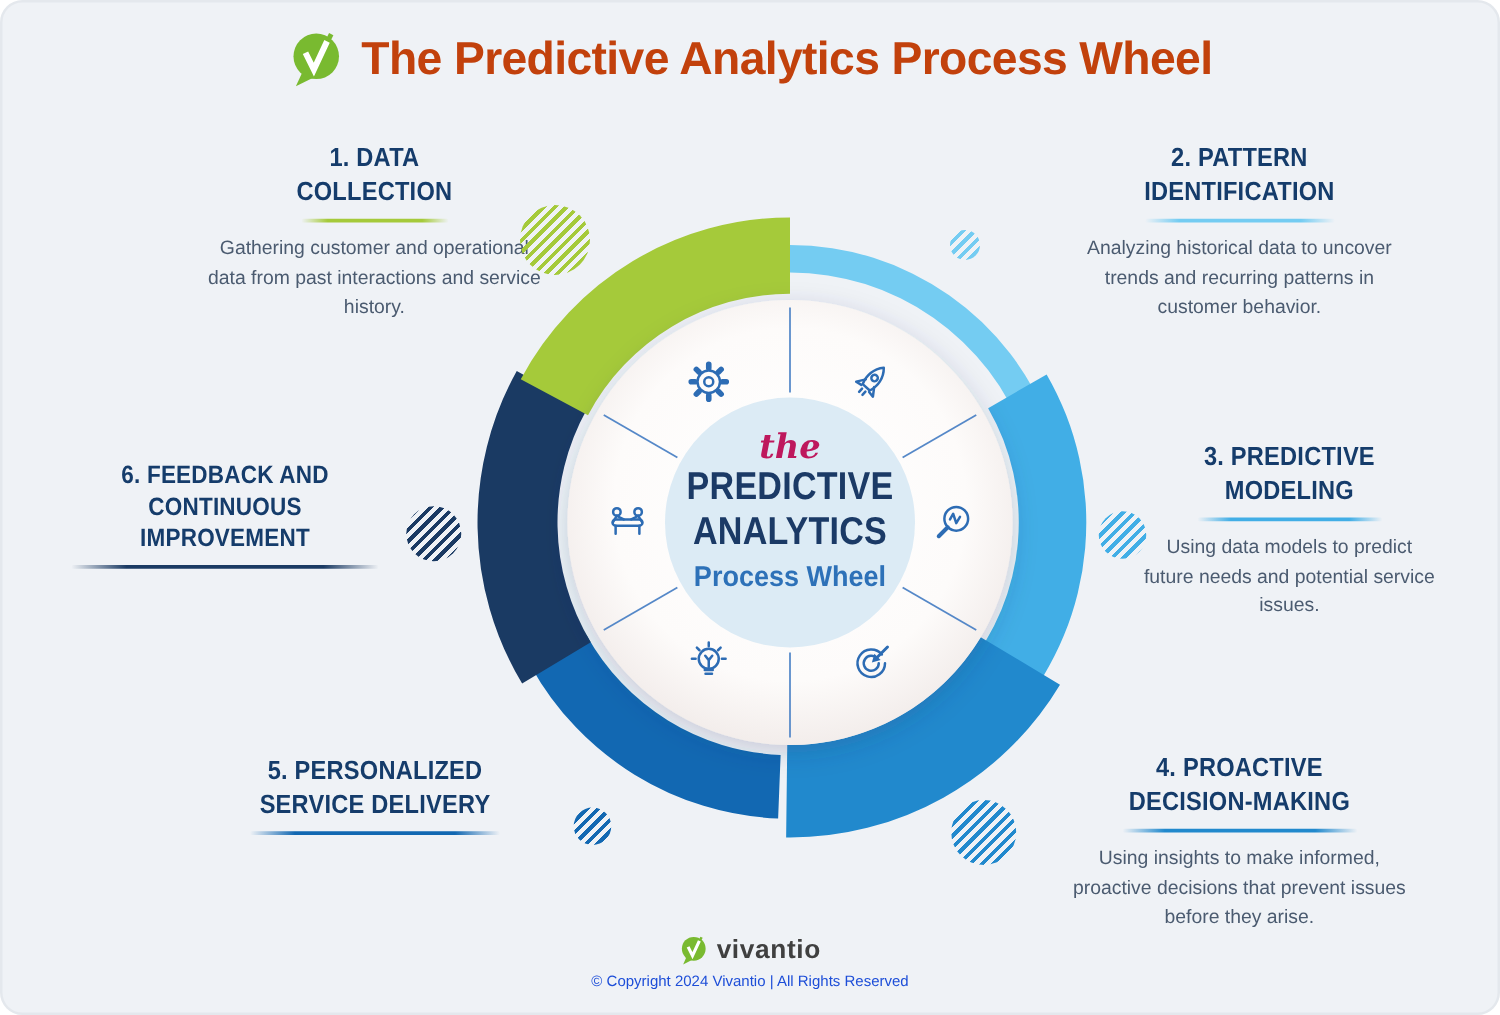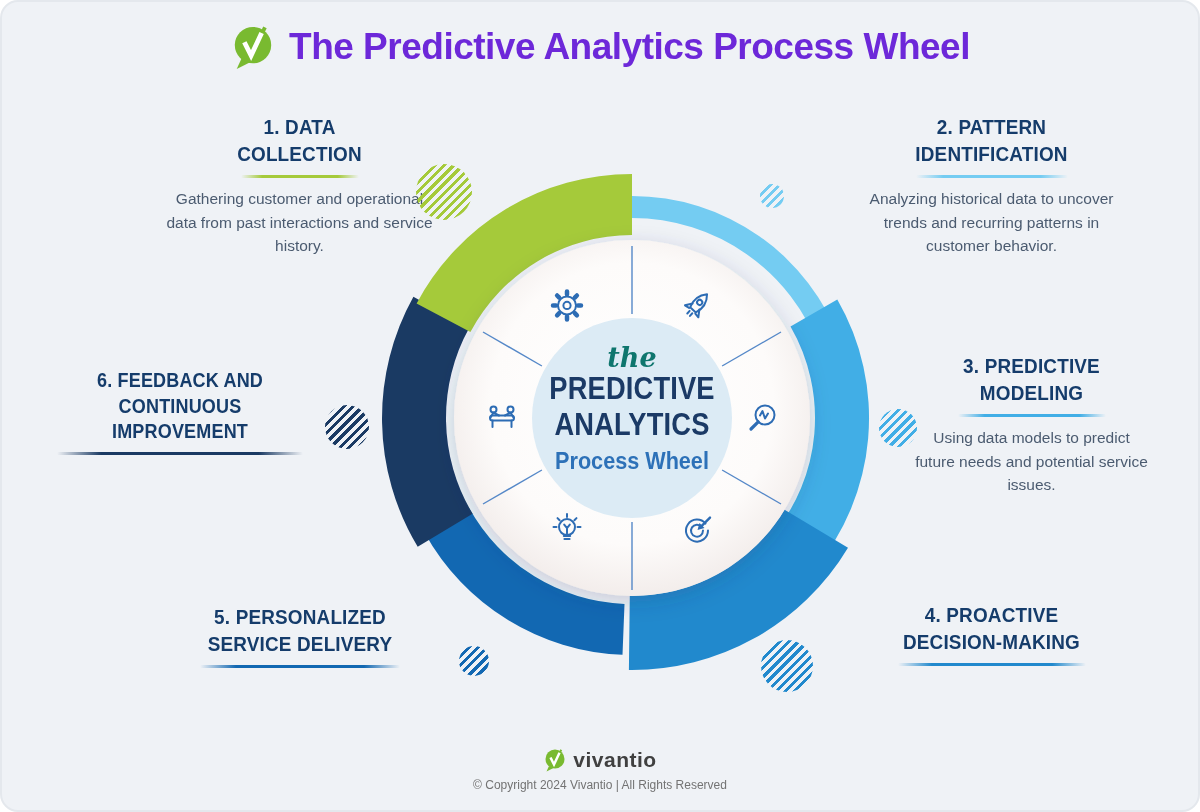--- a/index.html
+++ b/index.html
@@ -1,58 +1,58 @@
 <!DOCTYPE html>
 <html><head>
 <meta charset="utf-8">
 <style>
   html,body{margin:0;padding:0;background:#fff;}
   .canvas{position:relative;width:1200px;height:812px;box-sizing:border-box;
     background:#eff2f6;border:2px solid #e4e8ed;border-radius:18px;overflow:hidden;
     font-family:"Liberation Sans",sans-serif;}
   
   .header{position:absolute;top:22px;left:0;right:0;display:flex;justify-content:center;align-items:center;gap:13px;}
-  .title{font-size:37px;font-weight:700;color:#6d28d9;letter-spacing:-.5px;margin:0;}
+  .title{font-size:37px;font-weight:700;color:#c2410c;letter-spacing:-.5px;margin:0;}
   
   .step{position:absolute;text-align:center;}
   .step .h{color:#153c6b;font-size:21px;font-weight:700;line-height:1.28;letter-spacing:.2px;
     transform:scaleX(.9);transform-origin:center;}
   .step .ul{height:3.5px;margin:7px auto 0;border-radius:2px;}
   .step p{margin:9px 0 0;font-size:15.5px;line-height:1.5;color:#4b5b70;}
   .s1{left:160px;top:112px;width:275px;}  .s1 .ul{width:118px;}
   .s2{left:852px;top:112px;width:275px;}  .s2 .ul{width:152px;}
   .s3{left:912px;top:351px;width:235px;text-align:center;}  .s3 .ul{width:148px;}
   .s4{left:852px;top:600px;width:275px;}  .s4 .ul{width:188px;}
   .s5{left:163px;top:602px;width:270px;text-align:center;}  .s5 .ul{width:200px;}
   .s6{left:38px;top:366px;width:280px;}   .s6 .ul{width:246px;}
   .s6 .h{font-size:20px;}
   
   .wheel{position:absolute;left:345px;top:131px;}
   .icon{fill:none;stroke-linecap:round;stroke-linejoin:round;stroke-width:2;}
   
   .center-label{position:absolute;left:520px;top:342px;width:220px;text-align:center;}
   .center-label .the{font-family:"DejaVu Serif",serif;font-style:italic;font-weight:700;
-    font-size:27px;color:#0f766e;line-height:1;}
+    font-size:27px;color:#be185d;line-height:1;}
   .center-label .big{font-size:31px;font-weight:800;color:#1b3a66;line-height:1.16;
     letter-spacing:.2px;transform:scaleX(.88);transform-origin:center;}
   .center-label .sub{font-size:23px;font-weight:700;color:#2d71b8;margin-top:5px;
     transform:scaleX(.94);transform-origin:center;}
   
   .hatch{position:absolute;border-radius:50%;}
   .hA{left:414px;top:162px;width:56px;height:56px;}
   .hB{left:758px;top:182px;width:24px;height:24px;}
   .hC{left:877px;top:407px;width:38px;height:38px;}
   .hD{left:323px;top:403px;width:44px;height:44px;}
   .hE{left:457px;top:644px;width:30px;height:30px;}
   .hF{left:759px;top:638px;width:52px;height:52px;}
   
   .footer{position:absolute;left:0;right:0;bottom:18px;text-align:center;}
   .brandrow{display:flex;justify-content:center;align-items:center;gap:6px;}
   .wordmark{font-size:21px;font-weight:700;color:#404040;letter-spacing:.5px;}
-  .copyright{margin:6px 0 0;font-size:12px;color:#737373;}
+  .copyright{margin:6px 0 0;font-size:12px;color:#1d4ed8;}
 </style>
 </head>
 <body>
 
 <div class="canvas">
 
   <div class="header">
     <svg width="46" height="46" viewBox="0 0 48 48">
       <path d="M12,36 L7,47 L21,40 Z" fill="#79ba30"></path>
       <circle cx="24" cy="22" r="19" fill="#79ba30"></circle>
@@ -88,20 +88,21 @@
     <div class="ul" style="background: linear-gradient(90deg, rgba(255, 255, 255, 0), rgb(65, 174, 230) 18%, rgb(65, 174, 230) 82%, rgba(255, 255, 255, 0));"></div>
     <p>Using data models to predict future needs and potential service issues.</p>
   </div>
 
   <div class="step s4">
     <div class="h">
       <div>4. PROACTIVE</div>
         <div>DECISION-MAKING</div>
     </div>
     <div class="ul" style="background: linear-gradient(90deg, rgba(255, 255, 255, 0), rgb(33, 137, 205) 18%, rgb(33, 137, 205) 82%, rgba(255, 255, 255, 0));"></div>
+    <p>Using insights to make informed, proactive decisions that prevent issues before they arise.</p>
   </div>
 
   <div class="step s5">
     <div class="h">
       <div>5. PERSONALIZED</div>
         <div>SERVICE DELIVERY</div>
     </div>
     <div class="ul" style="background: linear-gradient(90deg, rgba(255, 255, 255, 0), rgb(18, 104, 178) 18%, rgb(18, 104, 178) 82%, rgba(255, 255, 255, 0));"></div>
   </div>
 

